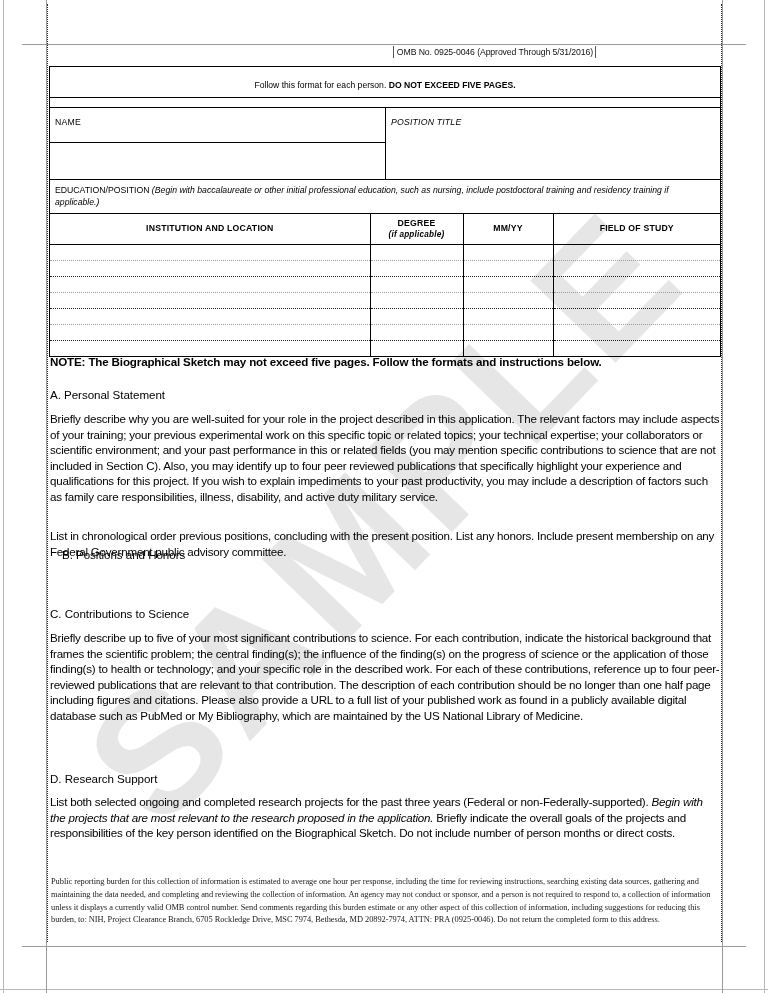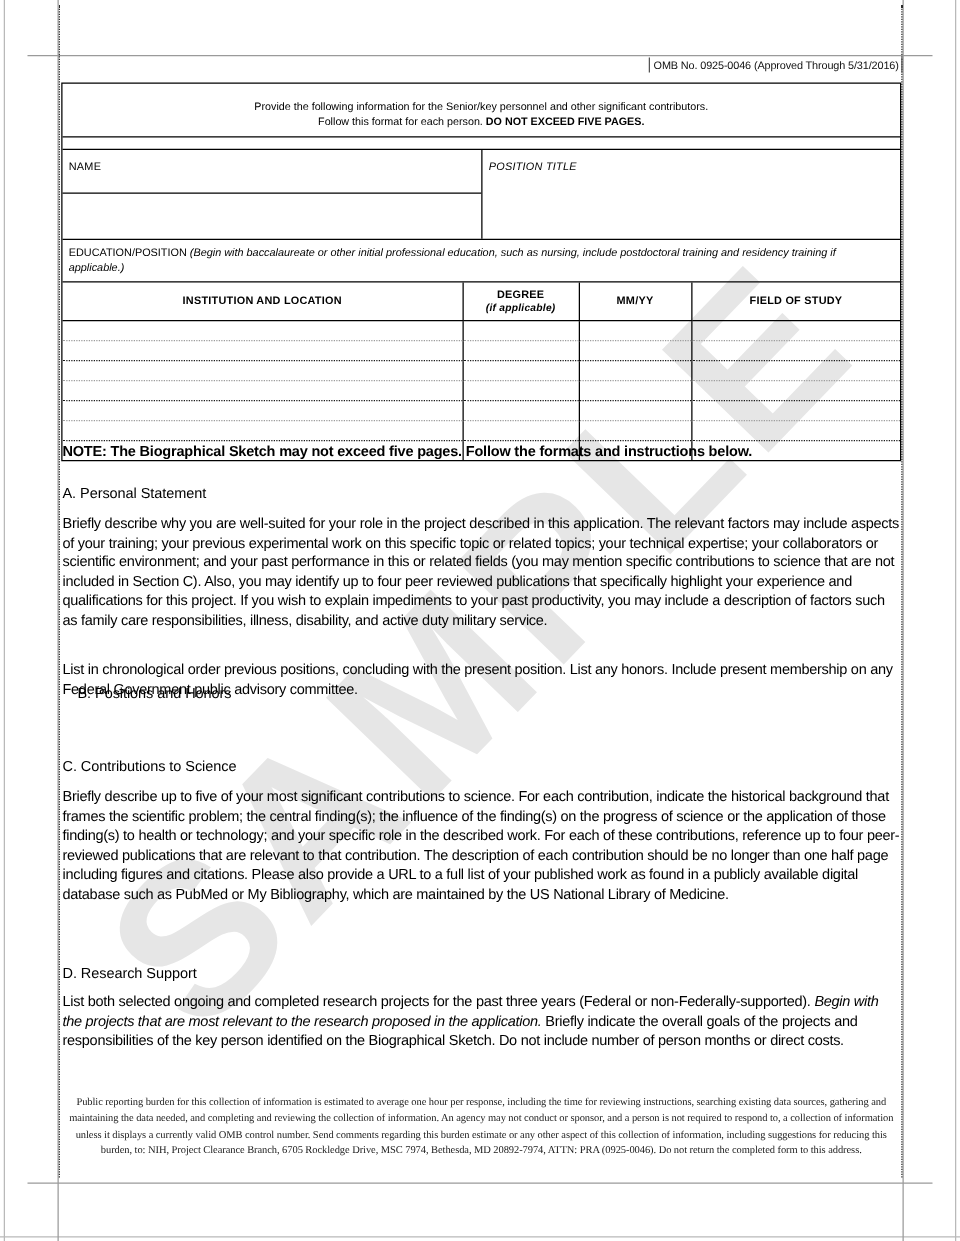--- a/index.html
+++ b/index.html
@@ -90,21 +90,21 @@
     top: 0;
     width: 674px;
     z-index: 3;
   }
 
   
   .omb-row {
     position: absolute;
     left: 0;
     top: 46px;
-    width: 674px;
+    width: 548px;
     text-align: right;
     font-size: 8.7px;
     color: #111;
     letter-spacing: -0.1px;
   }
   .omb-row .omb-text {
     display: inline-block;
     border-left: 1px solid #555;
     border-right: 1px solid #555;
     padding: 1px 2px 1px 3px;
@@ -259,21 +259,21 @@
   
   .burden {
     position: absolute;
     left: 3px;
     width: 668px;
     font-family: "Liberation Serif", serif;
     font-size: 8.4px;
     line-height: 1.52;
     color: #1a1a1a;
     letter-spacing: -0.05px;
-    text-align: center;
+    text-align: left;
   }
 </style>
 </head>
 <body>
 
 <div id="page">
 
   <div class="win-edge-l"></div>
   <div class="win-edge-r"></div>
   <div class="win-edge-b"></div>
@@ -292,21 +292,20 @@
   <div id="content">
 
     <div class="omb-row">
       <span class="omb-text">OMB No. 0925-0046 (Approved Through 5/31/2016)</span>
     </div>
 
     <div class="form-block">
 
       <div class="title-cell">
         <div class="doc-sub">
-          <div>Provide the following information for the Senior/key personnel and other significant contributors.</div>
           <div><span>Follow this format for each person.  </span><span class="b">DO NOT EXCEED FIVE PAGES.</span></div>
         </div>
       </div>
 
       <div class="spacer-row"></div>
 
       <div class="np-wrap">
         <div class="np-left">
           <div class="np-cell-name">
             <span class="field-label">NAME</span>

